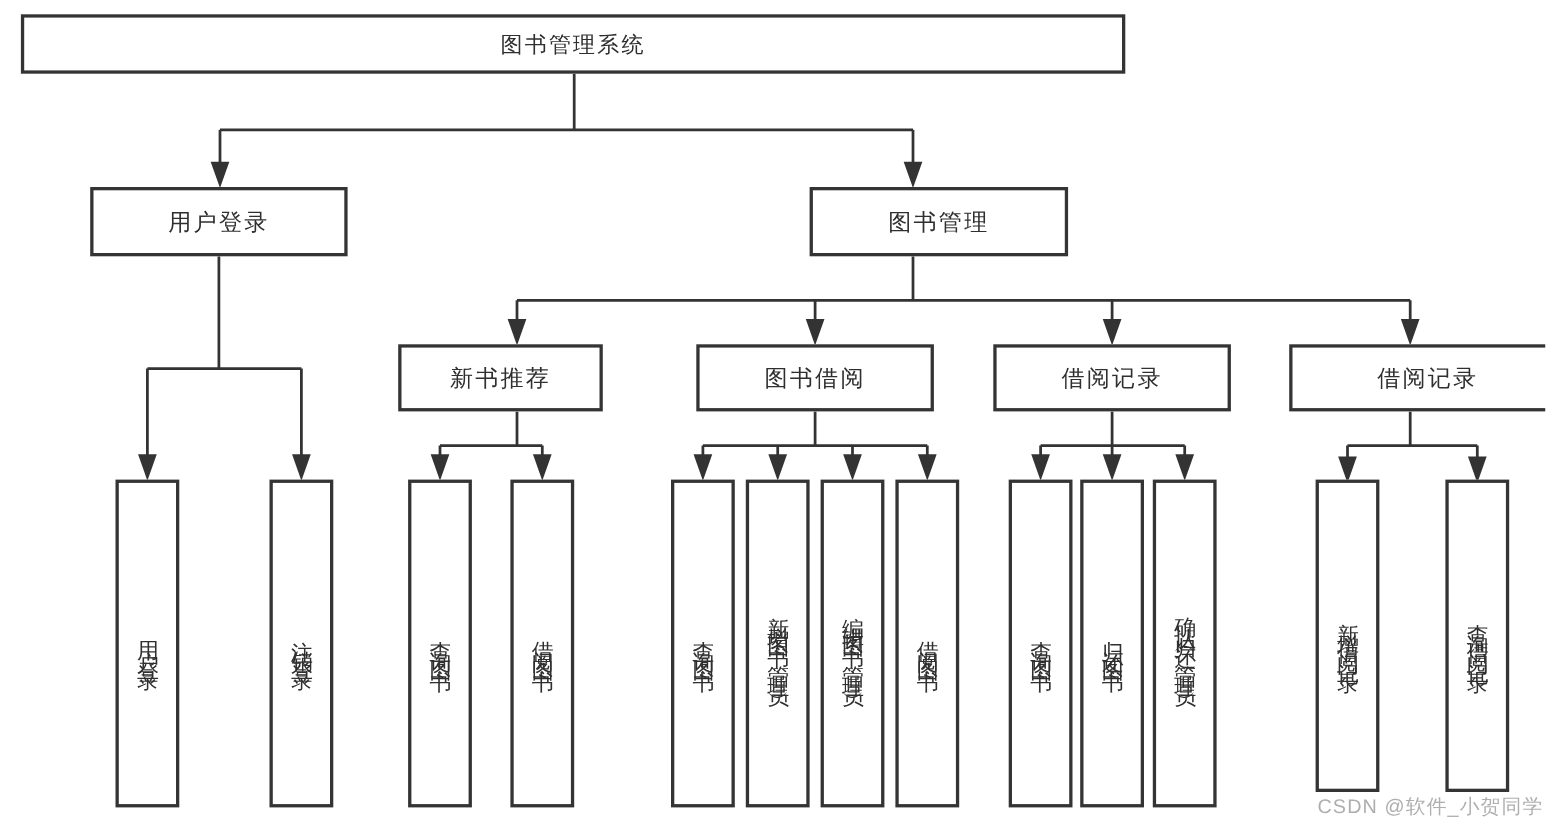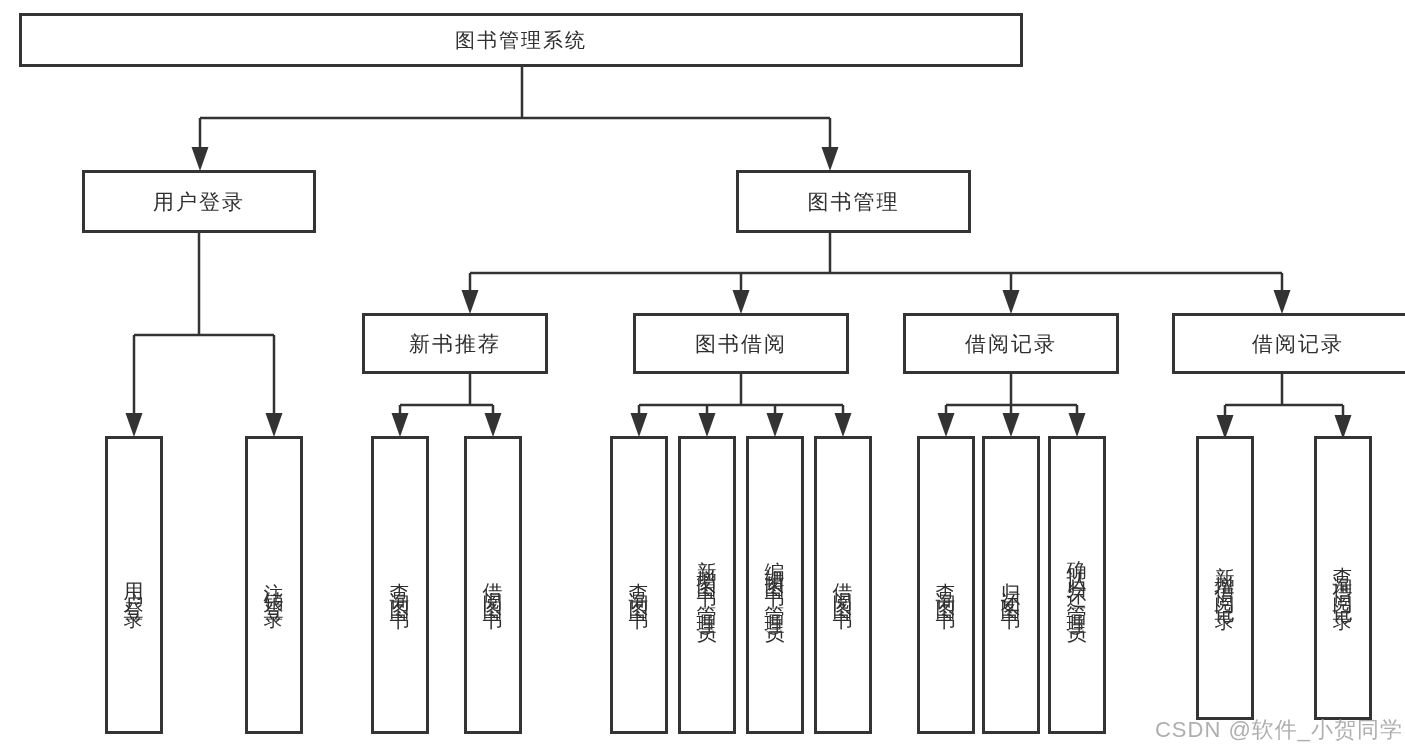--- a/index.html
+++ b/index.html
@@ -39,21 +39,21 @@
   .n-l-bor-query{left:610px;}
   .n-l-bor-add{left:678px;}
   .n-l-bor-edit{left:746px;}
   .n-l-bor-borrow{left:814px;}
   .n-l-cur-query{left:917px;}
   .n-l-cur-return{left:982px;}
   .n-l-cur-confirm{left:1048px;}
   .n-l-rcd-add{left:1196px;}
   .n-l-rcd-query{left:1314px;}
   .watermark{
-    position:absolute;right:2px;bottom:2px;font-size:22px;color:#a6a6a6;
+    position:absolute;right:2px;bottom:2px;font-size:18px;color:#a6a6a6;
     letter-spacing:1px;white-space:nowrap;opacity:.9;
   }
 </style>
 </head>
 <body>
 
 <div class="canvas">
 
   <svg class="wires" viewBox="0 0 1405 747" xmlns="http://www.w3.org/2000/svg">
     <path fill="none" stroke="#333333" stroke-width="2.5" d="M522 67 V118

